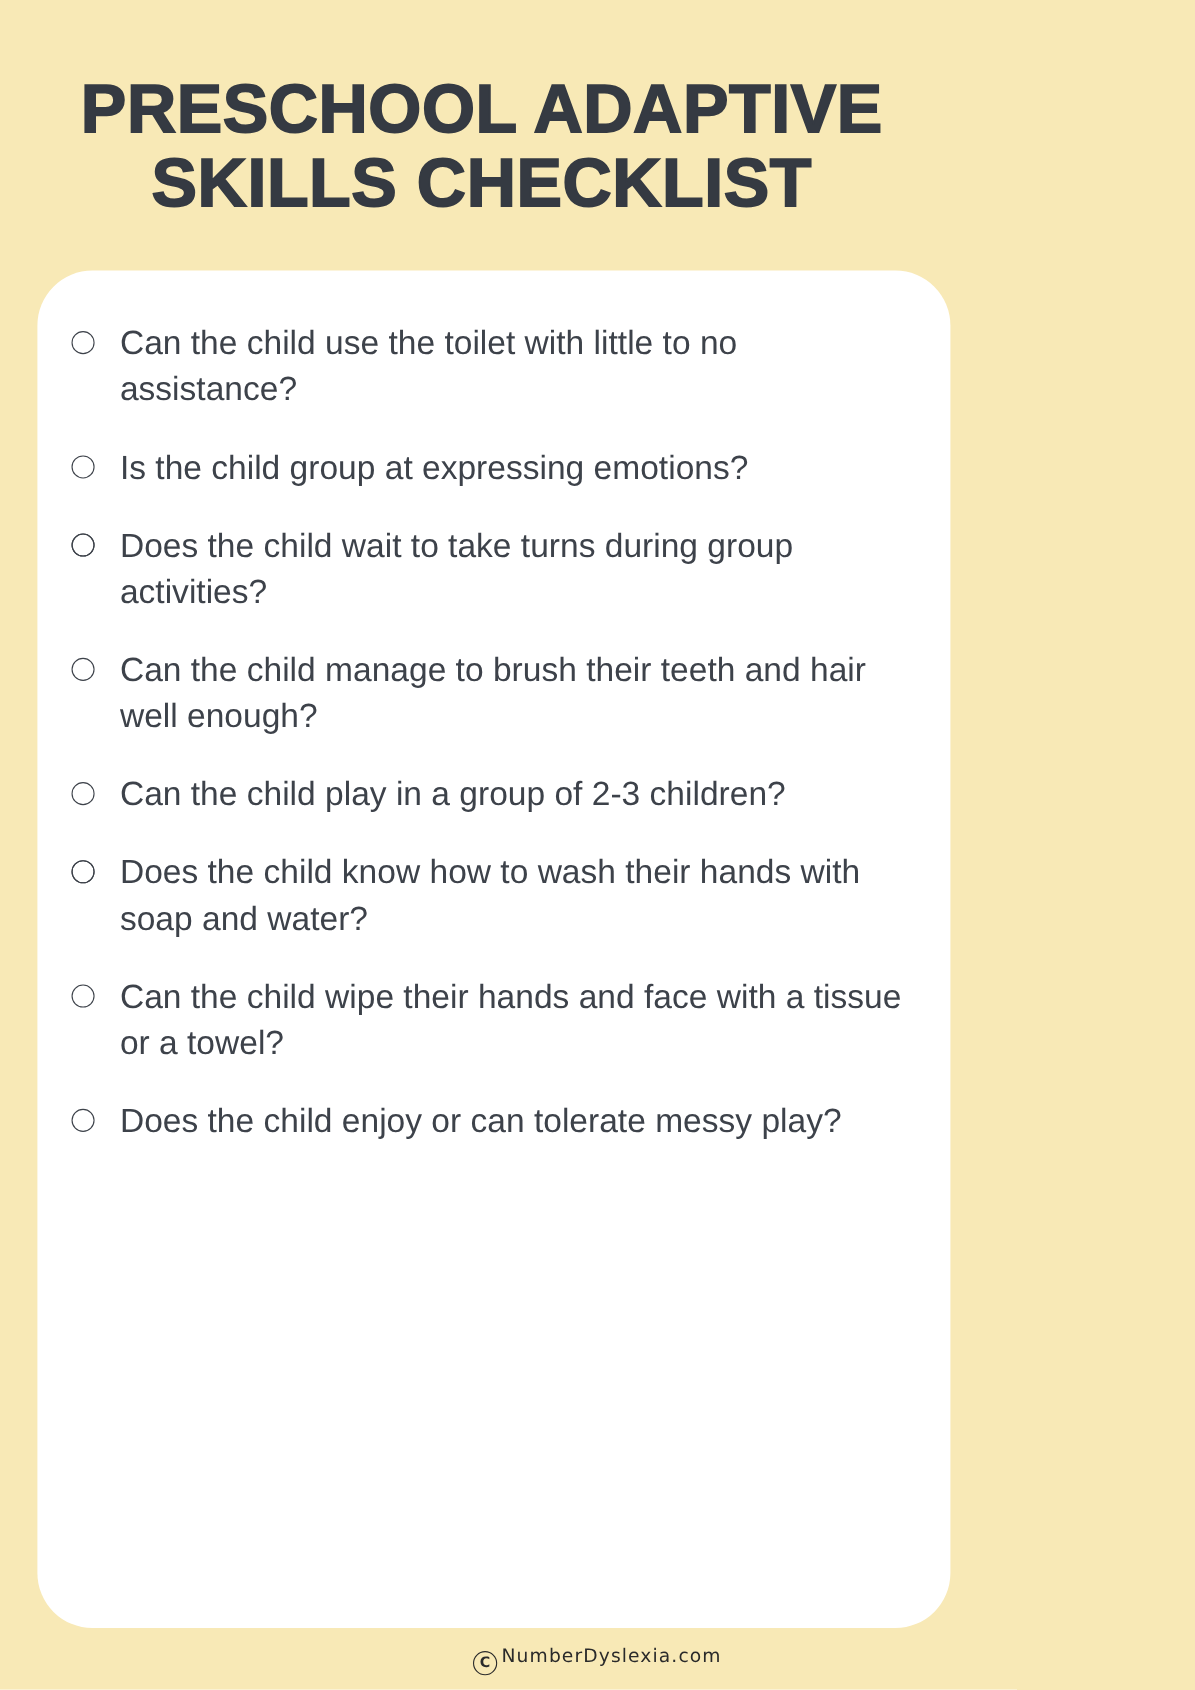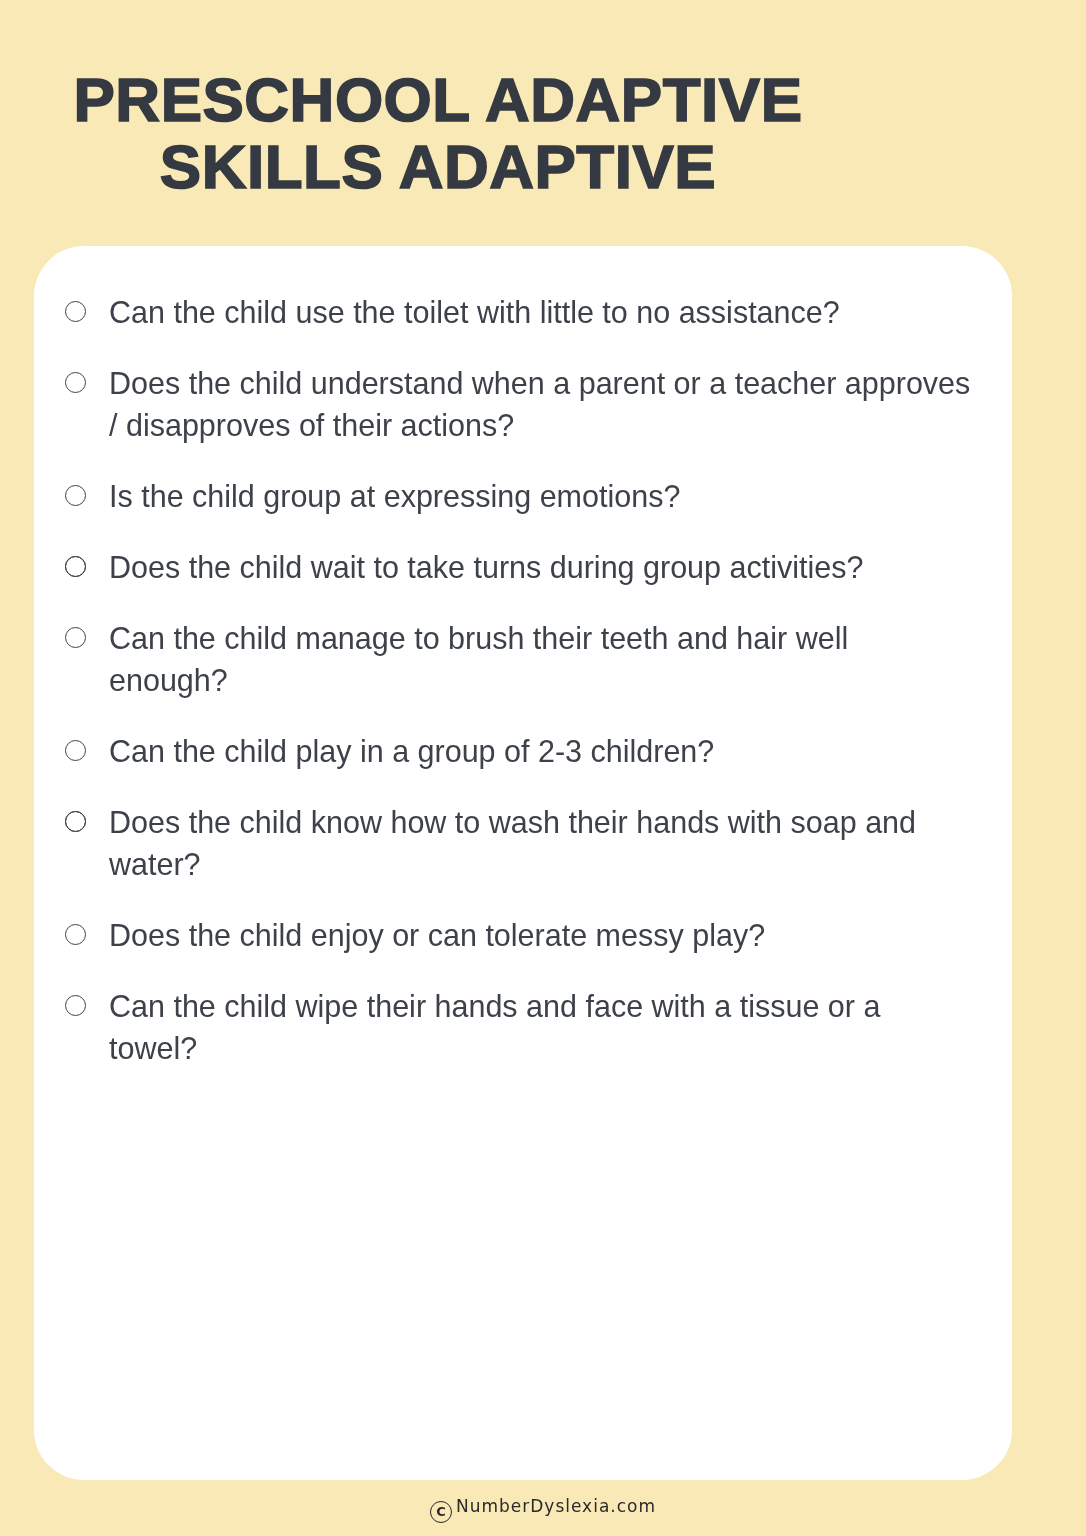--- a/index.html
+++ b/index.html
@@ -27,21 +27,21 @@
       line-height: 67px;
       color: #353a42;
       letter-spacing: 0.5px;
       -webkit-text-stroke: 1.6px #353a42;
     }
     .title div { display: block; }
     .card {
       position: absolute;
       left: 34px;
       top: 246px;
-      width: 978px;
+      width: 830px;
       height: 1234px;
       background: #ffffff;
       border-radius: 50px;
     }
     .list {
       position: absolute;
       left: 0;
       top: 45px;
       width: 100%;
       margin: 0;
@@ -96,32 +96,28 @@
       margin-right: 4px;
       letter-spacing: 0;
       font-weight: 700;
     }
   </style>
 </head>
 <body>
 
 <div class="title">
   <div>PRESCHOOL ADAPTIVE</div>
-  <div>SKILLS ADAPTIVE</div>
+  <div>SKILLS CHECKLIST</div>
 </div>
 
 <div class="card">
   <ul class="list">
     <li class="item">
       <span class="circle"></span>
       <span class="text">Can the child use the toilet with little to no assistance?</span>
-    </li>
-    <li class="item">
-      <span class="circle"></span>
-      <span class="text">Does the child understand when a parent or a teacher approves / disapproves of their actions?</span>
     </li>
     <li class="item">
       <span class="circle"></span>
       <span class="text">Is the child group at expressing emotions?</span>
     </li>
     <li class="item">
       <span class="circle"></span>
     </li>
     <li class="item">
       <span class="circle"></span>
@@ -137,24 +133,24 @@
     </li>
     <li class="item">
       <span class="circle"></span>
     </li>
     <li class="item">
       <span class="circle"></span>
       <span class="text">Does the child know how to wash their hands with soap and water?</span>
     </li>
     <li class="item">
       <span class="circle"></span>
-      <span class="text">Does the child enjoy or can tolerate messy play?</span>
+      <span class="text">Can the child wipe their hands and face with a tissue or a towel?</span>
     </li>
     <li class="item">
       <span class="circle"></span>
-      <span class="text">Can the child wipe their hands and face with a tissue or a towel?</span>
+      <span class="text">Does the child enjoy or can tolerate messy play?</span>
     </li>
   </ul>
 </div>
 
 <div class="footer">
   <span class="copy">C</span><span>NumberDyslexia.com</span>
 </div>
 
 </body></html>

